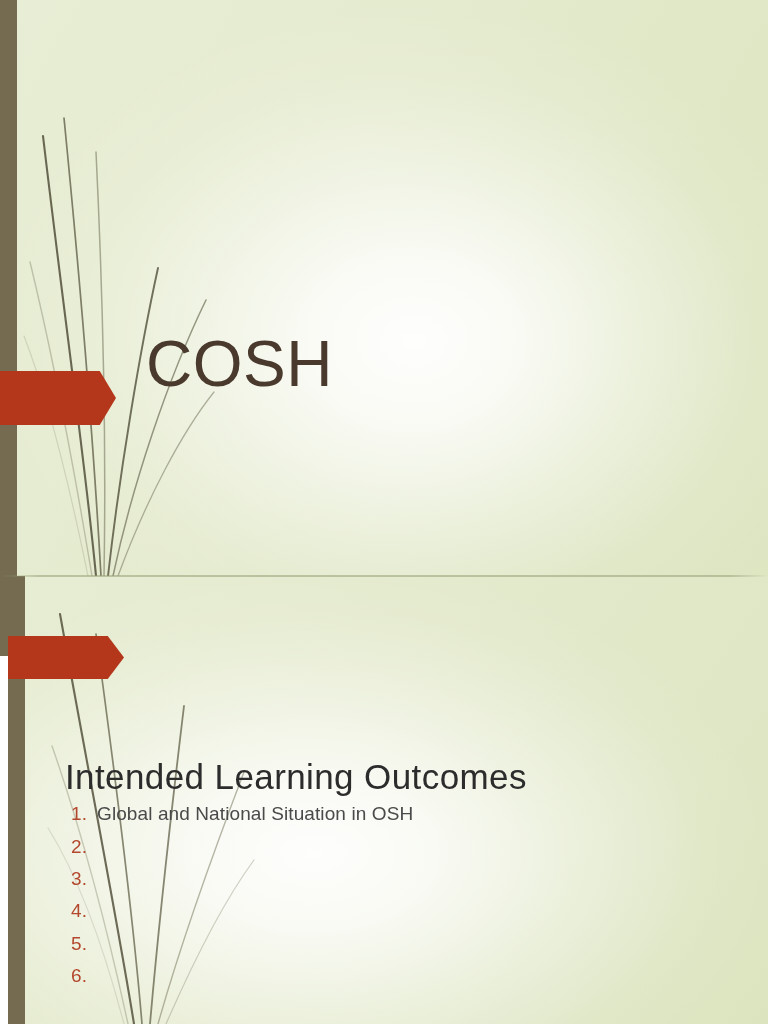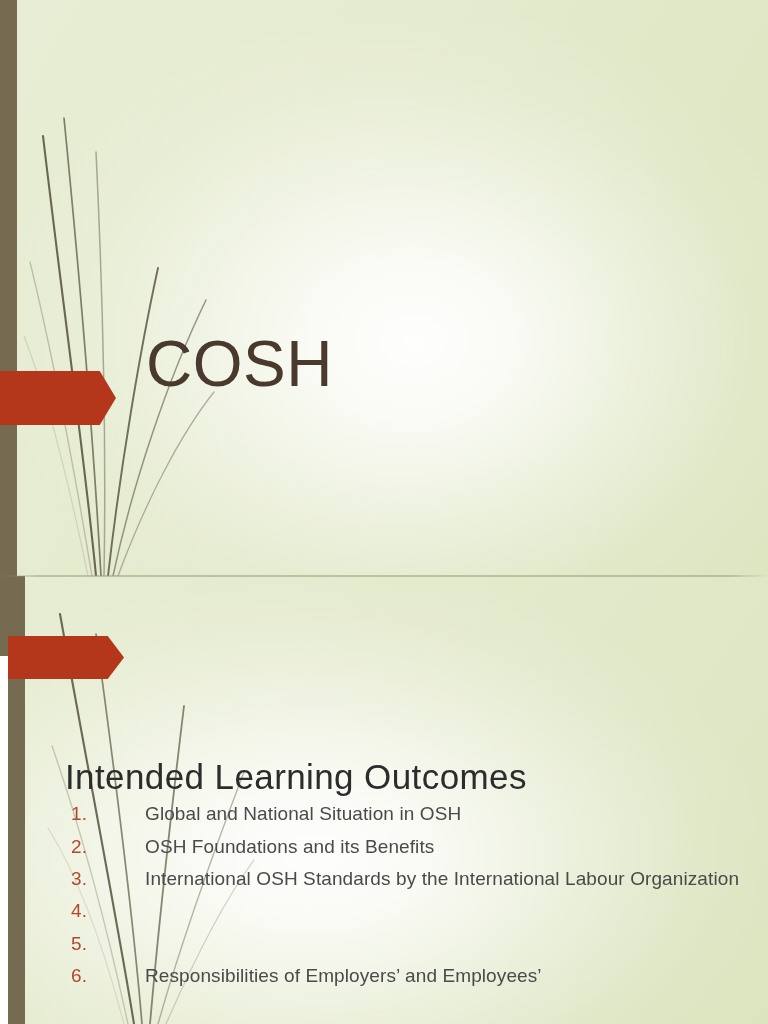--- a/index.html
+++ b/index.html
@@ -142,21 +142,20 @@
   }
   .outcome-num {
     display: inline-block;
     min-width: 26px;
     color: #b4482f;
     font-size: 19px;
     font-weight: 400;
   }
   .outcome-label {
     display: inline-block;
-    padding-left: 48px;
   }
 
   
   .slide-divider {
     position: absolute;
     left: 0;
     top: 575px;
     width: 768px;
     height: 2px;
     z-index: 7;
@@ -219,34 +218,31 @@
     <div class="outcomes-body">
       <h2 class="outcomes-heading">Intended Learning Outcomes</h2>
 
       <ol class="outcomes-list">
         <li class="outcome-item">
           <span class="outcome-num">1.</span>
           <span class="outcome-label">Global and National Situation in OSH</span>
         </li>
         <li class="outcome-item">
           <span class="outcome-num">2.</span>
-          <span class="outcome-label">OSH Foundations and its Benefits</span>
         </li>
         <li class="outcome-item">
           <span class="outcome-num">3.</span>
-          <span class="outcome-label">International OSH Standards by the International Labour Organization</span>
         </li>
         <li class="outcome-item">
           <span class="outcome-num">4.</span>
         </li>
         <li class="outcome-item">
           <span class="outcome-num">5.</span>
         </li>
         <li class="outcome-item">
           <span class="outcome-num">6.</span>
-          <span class="outcome-label">Responsibilities of Employers’ and Employees’</span>
         </li>
       </ol>
     </div>
   </section>
 
   <div class="slide-divider"></div>
 </div>
 
 </body></html>

